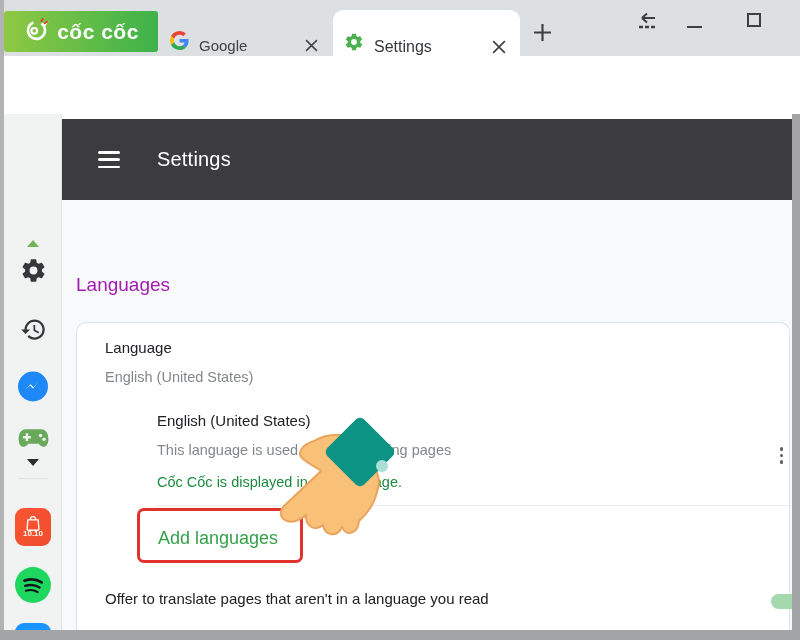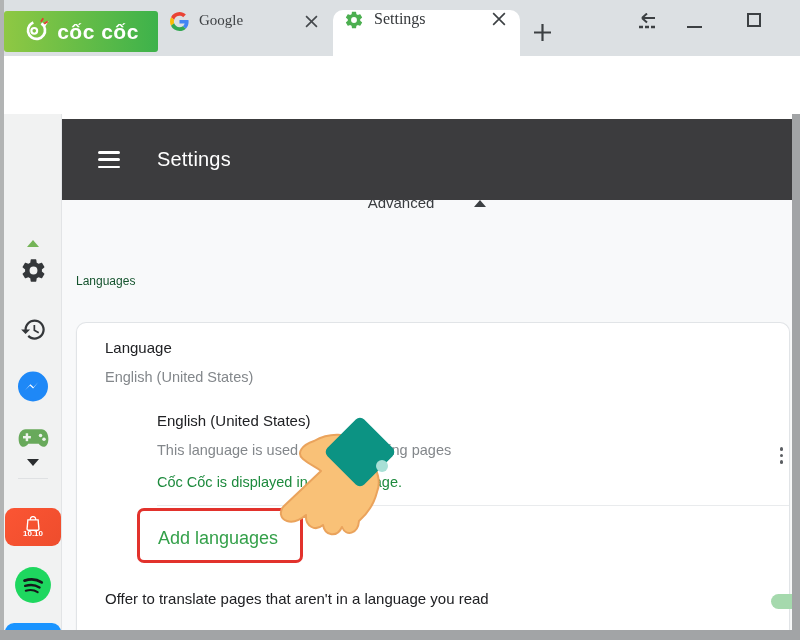--- a/index.html
+++ b/index.html
@@ -11,21 +11,21 @@
   #top-strip { left:0; top:0; width:800px; height:8px; background:#c9cdd1; z-index:0; }
   #left-border { left:0; top:0; width:4px; height:640px; background:#b2b4b4; z-index:8; }
   #right-border { left:792px; top:114px; width:8px; height:526px; background:#a2a4a6; z-index:8; }
   #bottom-border { left:0; top:630px; width:800px; height:10px; background:#a2a4a6; z-index:8; }
 
   
   #tabstrip { left:0; top:0; width:800px; height:56px; background:#dce0e3; z-index:1; }
   #brand-tab { left:4px; top:11px; width:154px; height:41px; border-radius:3px;
     background:linear-gradient(90deg,#8fc843,#3db24b); display:flex; align-items:center; justify-content:center; gap:7px; cursor:pointer; }
   #brand-tab .brand-label { color:#fff; font-weight:bold; font-size:21px; letter-spacing:.5px; }
-  .tab { display:flex; align-items:flex-start; cursor:pointer;font-family:Liberation Serif, serif; }
+  .tab { display:flex; align-items:flex-end; cursor:pointer; }
   #tab-google { left:162px; top:12px; width:168px; height:42px; padding:0 10px 0 8px; }
   #tab-settings { left:333px; top:10px; width:187px; height:46px; background:#fff; border-radius:10px 10px 0 0; padding:0 12px 0 11px; }
   .tab-label { font-size:15px; color:#3f4245; margin-left:10px; }
   #tab-settings .tab-label { font-size:16px; color:#35383b; }
   .tab-close { margin-left:auto; width:18px; height:18px; display:flex; align-items:center; justify-content:center; cursor:pointer; }
   #new-tab-button { left:531px; top:21px; width:22px; height:22px; display:flex; align-items:center; justify-content:center; cursor:pointer; }
 
   
   #tabsearch-button { left:636px; top:13px; width:22px; height:18px; cursor:pointer; }
   #minimize-button { left:687px; top:26px; width:15px; height:2px; background:#3c4043; cursor:pointer; }
@@ -42,38 +42,38 @@
   #download-button { width:30px; height:28px; border-radius:5px; background:#6e7276; display:flex; align-items:center; justify-content:center; margin-right:6px; cursor:pointer; }
   #avatar { left:740px; top:69px; width:31px; height:31px; border-radius:50%; background:#5a5e62; cursor:pointer; }
   #avatar .dot { position:absolute; right:-2px; top:-2px; width:10px; height:10px; border-radius:50%; background:#f23d2e; }
 
   
   #sidebar { left:4px; top:114px; width:58px; height:516px; background:#f1f2f2; border-right:1px solid #e2e4e6; z-index:1; }
   .side-item { left:0; width:58px; display:flex; justify-content:center; cursor:pointer; }
   .tri-up { width:0; height:0; border-left:6px solid transparent; border-right:6px solid transparent; border-bottom:7px solid #74b457; }
   .tri-down { width:0; height:0; border-left:6px solid transparent; border-right:6px solid transparent; border-top:7px solid #2a2d2f; }
   #sidebar-divider { left:14px; top:364px; width:30px; height:1px; background:#dfe1e3; }
-  .app-tile { width:56px; height:38px; border-radius:9px; display:flex; flex-direction:column; align-items:center; justify-content:center; overflow:hidden; }
+  .app-tile { width:36px; height:38px; border-radius:9px; display:flex; flex-direction:column; align-items:center; justify-content:center; overflow:hidden; }
   #shopee-tile { background:linear-gradient(135deg,#fb5533,#ee4d2d); }
   #shopee-tile .badge { color:#fff; font-size:8px; font-weight:bold; margin-top:-2px; }
   #tiki-tile { background:#1a94ff; }
   #tiki-tile .t-label { color:#fff; font-weight:800; font-size:9.5px; letter-spacing:.5px; }
 
   
   #main { left:62px; top:114px; width:730px; height:516px; background:#f8f9fa; overflow:hidden; z-index:1; }
   #main-top-white { left:0; top:0; width:730px; height:5px; background:#fff; }
   #settings-header { left:0; top:5px; width:730px; height:81px; background:#3c3c3e; display:flex; align-items:center; z-index:2; }
   #hamburger { margin-left:36px; width:22px; height:17px; display:flex; flex-direction:column; justify-content:space-between; cursor:pointer; }
   #hamburger div { height:2.5px; background:#fff; border-radius:2px; }
   #settings-title { margin-left:37px; color:#fff; font-size:20px; font-weight:500; letter-spacing:.2px; }
   #advanced-row { left:0; top:80px; width:730px; text-align:center; z-index:1; cursor:pointer; }
   #advanced-row .adv-label { font-size:15px; color:#3a3d40; }
   #advanced-row .adv-arrow { display:inline-block; margin-left:40px; vertical-align:middle;
     width:0; height:0; border-left:6px solid transparent; border-right:6px solid transparent; border-bottom:7px solid #3c4043; }
-  #section-title { left:14px; top:160px; font-size:12px; color:#14532d; }
+  #section-title { left:14px; top:160px; font-size:19px; color:#a21caf; }
 
   #language-card { left:14px; top:208px; width:714px; height:396px; background:#fff;
     border:1px solid #e1e4e7; border-bottom:none; border-radius:10px 10px 0 0; box-shadow:0 1px 2px rgba(0,0,0,.05); z-index:1; }
   .c-label { font-size:15px; color:#202124; }
   .c-sub { font-size:14.5px; color:#83878b; }
   #lang-label { left:28px; top:16px; }
   #lang-value { left:28px; top:46px; }
   #item-title { left:80px; top:89px; }
   #item-subtitle { left:80px; top:119px; }
   #item-note { left:80px; top:151px; font-size:14.5px; color:#1d8a3d; }
@@ -282,23 +282,20 @@
       <span class="t-label">TIKI</span>
 
     </div>
   </div>
 
 </div>
 
 <div class="abs" id="main">
   <div class="abs" id="main-top-white"></div>
 
-  <div class="abs" id="advanced-row">
-    <span class="adv-label">Advanced</span><span class="adv-arrow"></span>
-  </div>
 
   <div class="abs" id="settings-header">
     <div id="hamburger">
         <div></div>
         <div></div>
         <div></div>
       </div>
     <span id="settings-title">Settings</span>
   </div>
 

